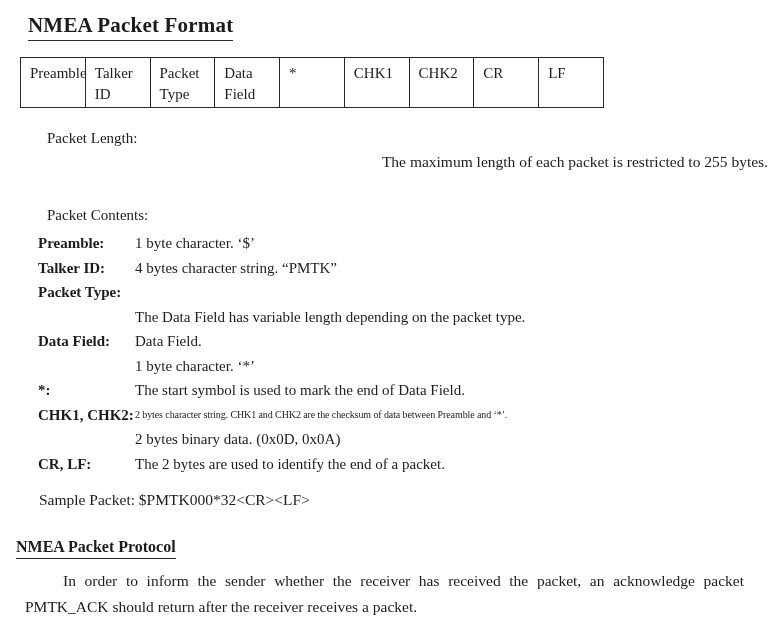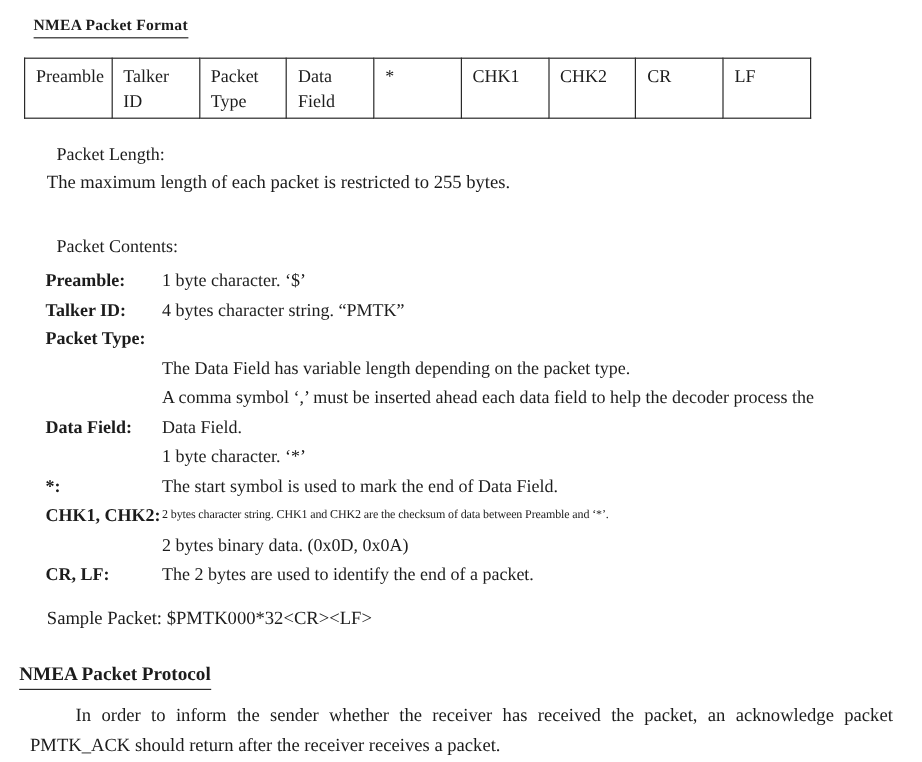--- a/index.html
+++ b/index.html
@@ -9,32 +9,32 @@
     width: 768px;
     height: 635px;
     background: #ffffff;
     color: #1c1c1c;
     font-family: "Liberation Serif", "DejaVu Serif", serif;
     overflow: hidden;
   }
   
   .h-main {
     margin: 13px 0 0 28px;
-    font-size: 13px;
+    font-size: 21px;
     font-weight: bold;
     letter-spacing: 0.2px;
   }
   .h-main .u, .h-proto .u {
     display: inline-block;
     border-bottom: 1px solid #2a2a2a;
     padding-bottom: 2px;
   }
   
   .fmt-table {
-    width: 656px;
+    width: 584px;
     margin: 16px 20px 0 20px;
     border-collapse: collapse;
     table-layout: fixed;
   }
   .fmt-table td {
     border: 1.5px solid #2a2a2a;
     vertical-align: top;
     padding: 5px 6px 2px 9px;
     height: 47px;
     font-size: 15px;
@@ -43,20 +43,21 @@
   
   .sec-heading {
     margin-left: 47px;
     font-size: 15px;
   }
   .sec-packet-length { margin-top: 22px; }
   .sec-body {
     margin-left: 39px;
     margin-top: 6px;
     font-size: 15.5px;
+    text-align: right;
   }
   .sec-packet-contents { margin-top: 36px; }
   
   .defs { margin: 7px 0 0 38px; }
   .def-row { display: flex; align-items: flex-end; }
   .def-term {
     flex: 0 0 97px;
     font-weight: bold;
     font-size: 15px;
     line-height: 24.5px;
@@ -139,21 +140,20 @@
     </div>
 
     <div class="def-row">
       <div class="def-term">Packet Type:</div>
     </div>
 
     <div class="def-row">
       <div class="def-term">Data Field:</div>
       <div class="def-lines">
         <div class="def-line">The Data Field has variable length depending on the packet type.</div>
-        <div class="def-line">A comma symbol ‘,’ must be inserted ahead each data field to help the decoder process the</div>
         <div class="def-line">Data Field.</div>
       </div>
     </div>
 
     <div class="def-row">
       <div class="def-term">*:</div>
       <div class="def-lines">
         <div class="def-line">1 byte character. ‘*’</div>
         <div class="def-line">The start symbol is used to mark the end of Data Field.</div>
       </div>

